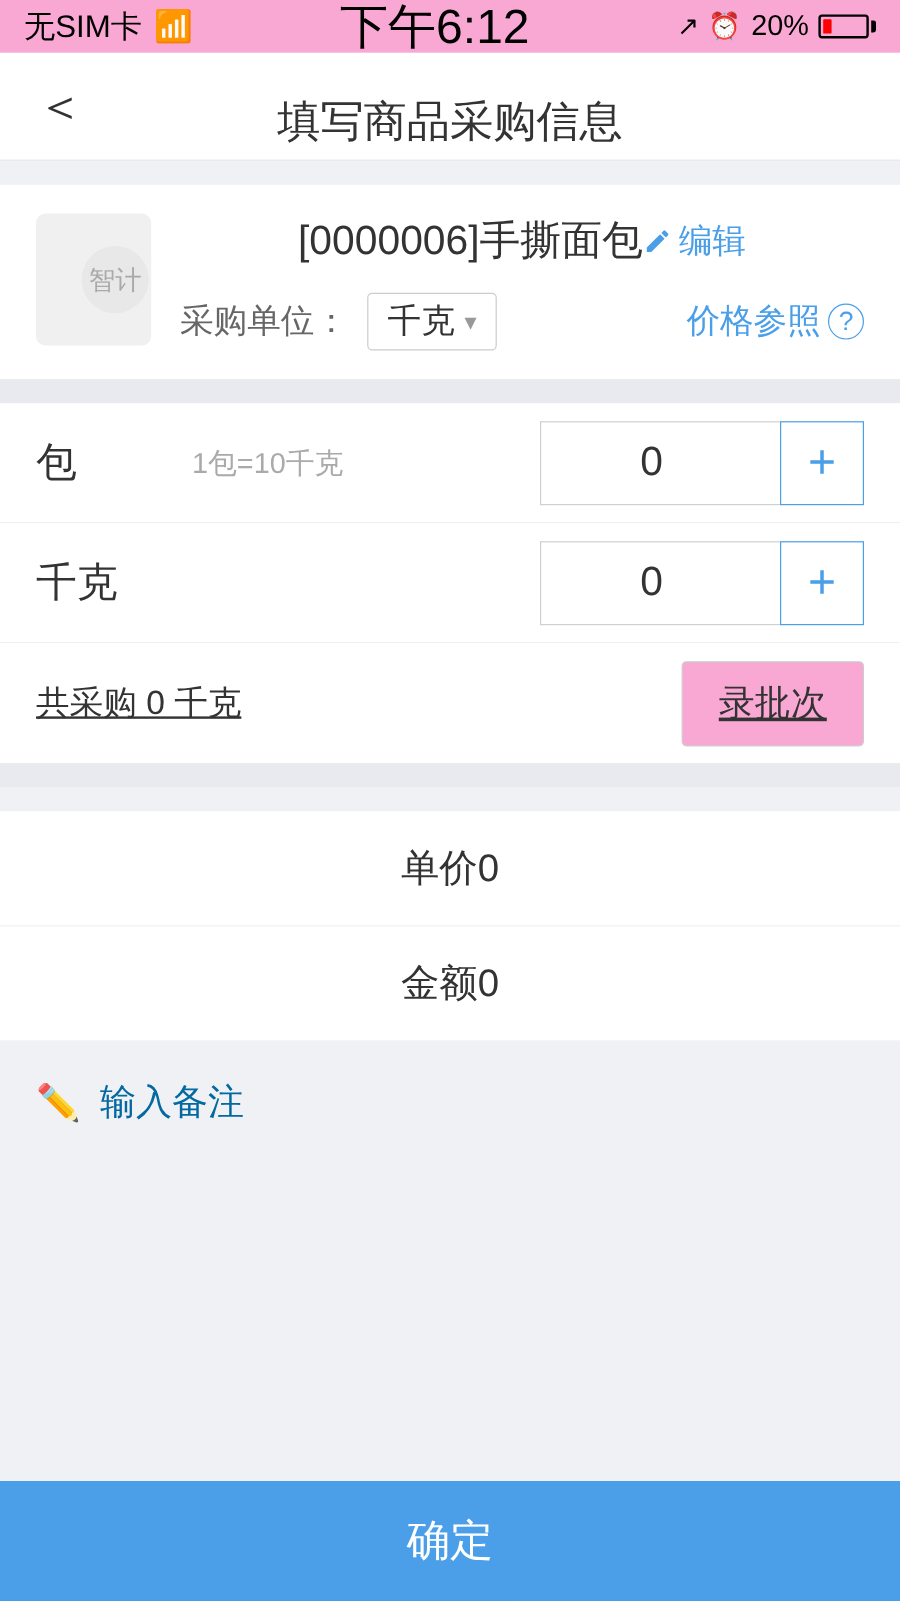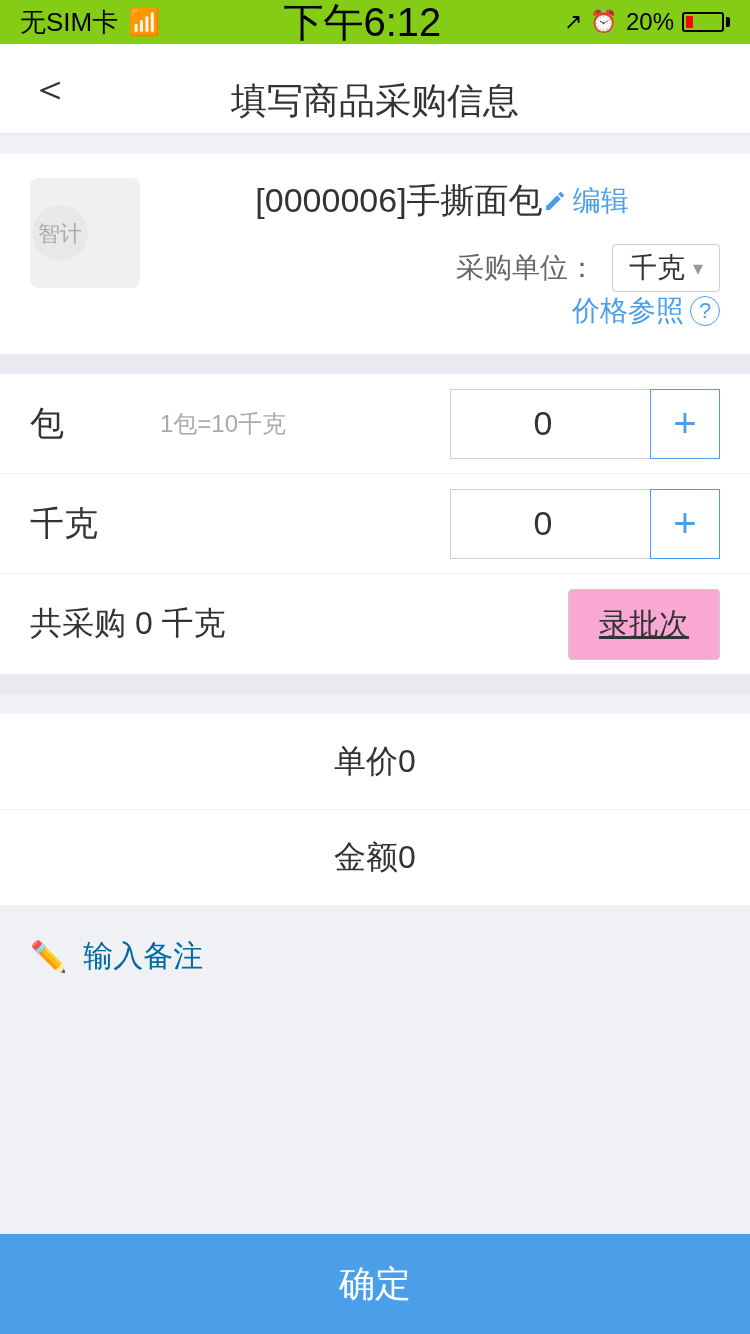--- a/index.html
+++ b/index.html
@@ -9,21 +9,21 @@
       min-height: 1334px;
       font-family: -apple-system, "PingFang SC", "Helvetica Neue", Arial, sans-serif;
       background: #f0f1f5;
       font-size: 32px;
     }
 
     
     .status-bar {
       width: 750px;
       height: 44px;
-      background: #84cc16;
+      background: #f9a8d4;
       display: flex;
       align-items: center;
       justify-content: space-between;
       padding: 0 20px;
       font-size: 26px;
       color: #000;
     }
     .status-left { display: flex; align-items: center; gap: 10px; }
     .status-center { font-size: 40px; font-weight: 400; }
     .status-right { display: flex; align-items: center; gap: 8px; font-size: 24px; }
@@ -78,27 +78,27 @@
     
     .product-section {
       background: #fff;
       padding: 24px 30px;
       display: flex;
       align-items: flex-start;
       gap: 24px;
       margin-top: 20px;
     }
     .product-image {
-      width: 110px;
+      width: 96px;
       height: 110px;
       background: #f0f0f0;
       border-radius: 8px;
       display: flex;
       align-items: center;
-      justify-content: flex-start;
+      justify-content: flex-end;
       flex-shrink: 0;
       color: #999;
       font-size: 36px;
     }
     .product-info {
       flex: 1;
     }
     .product-name-row {
       display: flex;
       justify-content: center;
@@ -113,22 +113,21 @@
     .edit-link {
       color: #4a9fe8;
       font-size: 28px;
       display: flex;
       align-items: center;
       gap: 6px;
     }
     .unit-row {
       display: flex;
       justify-content: space-between;
-      align-items: flex-end;
-      flex-direction: column;
+      align-items: center;
     }
     .unit-label {
       font-size: 28px;
       color: #666;
       margin-right: 16px;
     }
     .unit-select {
       display: inline-flex;
       align-items: center;
       border: 1px solid #ccc;
@@ -206,22 +205,23 @@
     
     .summary-row {
       display: flex;
       align-items: center;
       justify-content: space-between;
       padding: 0 30px;
       height: 100px;
       background: #fff;
     }
     .summary-text {
-      font-size: 32px;
-      color: #333;
+      font-size: 28px;
+      color: #333;
+      text-decoration: underline;
     }
     .batch-btn {
       border: 1px solid #ccc;
       background: #f9a8d4;
       padding: 14px 30px;
       font-size: 30px;
       color: #333;
       border-radius: 4px;
       cursor: pointer;
       text-decoration: underline;

